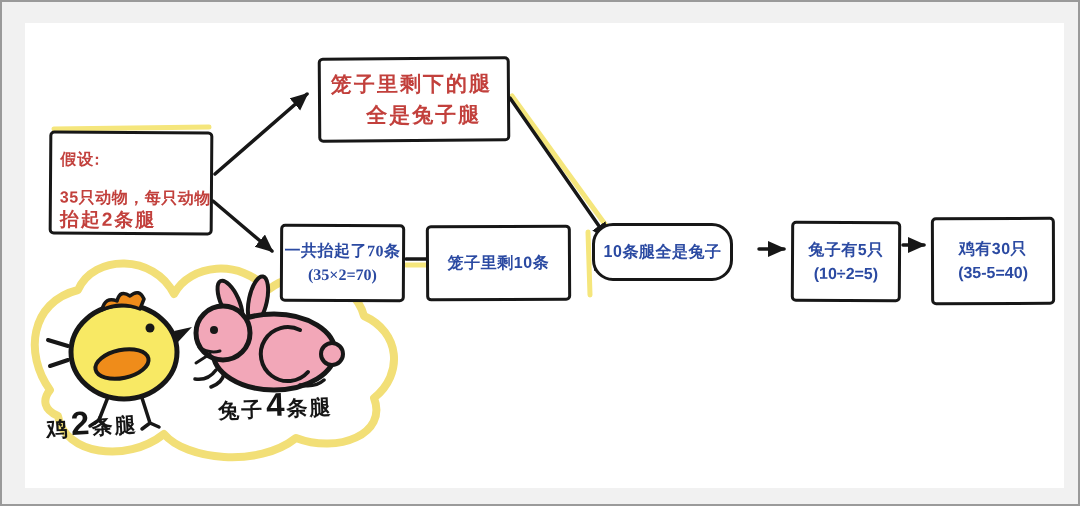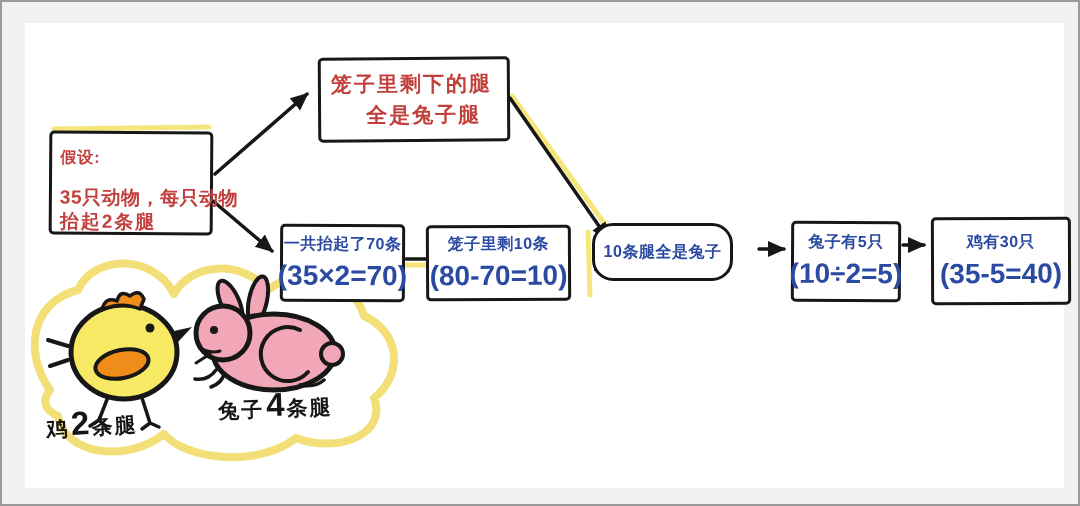--- a/index.html
+++ b/index.html
@@ -17,27 +17,27 @@
     position:absolute;box-sizing:border-box;background:#fff;
     border:3px solid #171717;border-radius:5px;
     display:flex;flex-direction:column;justify-content:center;align-items:center;
     font-weight:bold;line-height:1.25;
   }
   .box .ln{white-space:nowrap;}
   .red{color:#c2403c;}
   .blue{color:#2b4aa2;}
   .hyp{align-items:flex-start;padding:6px 8px;transform:rotate(.4deg);}
   .hyp .l1{font-size:16px;letter-spacing:1px;margin-top:16px;}
-  .hyp .l2{font-size:19px;letter-spacing:.5px;margin-top:18px;}
+  .hyp .l2{font-size:16px;letter-spacing:.5px;margin-top:18px;}
   .hyp .l3{font-size:19px;letter-spacing:2px;}
   .branch{transform:rotate(-.4deg);}
   .branch .l1{font-size:21px;letter-spacing:2px;align-self:flex-start;padding-left:10px;}
   .branch .l2{font-size:21px;letter-spacing:2px;align-self:flex-end;padding-right:26px;margin-top:4px;}
   .step .l1{font-size:16px;letter-spacing:.5px;}
-  .step .l2{font-size:28px;margin-top:4px;}
+  .step .l2{font-size:16px;margin-top:4px;}
   .single .l1{font-size:16px;letter-spacing:.5px;}
   .cloud-label{
     position:absolute;color:#151515;font-weight:bold;white-space:nowrap;
     font-size:21px;letter-spacing:2px;
   }
   .cloud-label .big{font-size:33px;letter-spacing:0;padding:0 2px;}
 </style>
 </head>
 <body>
 
@@ -105,40 +105,39 @@
     <div class="ln l1">假设:</div>
     <div class="ln l2">35只动物，每只动物</div>
     <div class="ln l3">抬起2条腿</div>
   </div>
 
   <div class="box branch red" style="left:316px;top:55px;width:192px;height:85px;">
     <div class="ln l1">笼子里剩下的腿</div>
     <div class="ln l2">全是兔子腿</div>
   </div>
 
-  <div class="box step blue" style="left:278px;top:222px;width:125px;height:78px;transform:rotate(.3deg);">
+  <div class="box step blue" style="left:278px;top:222px;width:125px;height:78px;transform:rotate(.3deg);font-family:Liberation Serif, serif;">
     <div class="ln l1">一共抬起了70条</div>
     <div class="ln l2">(35×2=70)</div>
   </div>
 
   <div class="box step blue" style="left:424px;top:223px;width:145px;height:76px;transform:rotate(-.3deg);">
     <div class="ln l1">笼子里剩10条</div>
-    <div class="ln l2">(80-70=10)</div>
   </div>
 
   <div class="box single blue" style="left:590px;top:221px;width:141px;height:58px;border-radius:21px;">
     <div class="ln l1">10条腿全是兔子</div>
   </div>
 
   <div class="box step blue" style="left:789px;top:219px;width:110px;height:81px;transform:rotate(.3deg);text-align:center;">
     <div class="ln l1">兔子有5只</div>
     <div class="ln l2">(10÷2=5)</div>
   </div>
 
-  <div class="box step blue" style="left:929px;top:215px;width:140px;height:88px;transform:rotate(-.2deg);">
+  <div class="box step blue" style="left:929px;top:215px;width:124px;height:88px;transform:rotate(-.2deg);">
     <div class="ln l1">鸡有30只</div>
     <div class="ln l2">(35-5=40)</div>
   </div>
 
   <div class="cloud-label" style="left:44px;top:402px;transform:rotate(-3deg);">
     <span>鸡</span><span class="big">2</span><span>条腿</span>
   </div>
   <div class="cloud-label" style="left:216px;top:384px;transform:rotate(-2deg);">
     <span>兔子</span><span class="big">4</span><span>条腿</span>
   </div>

